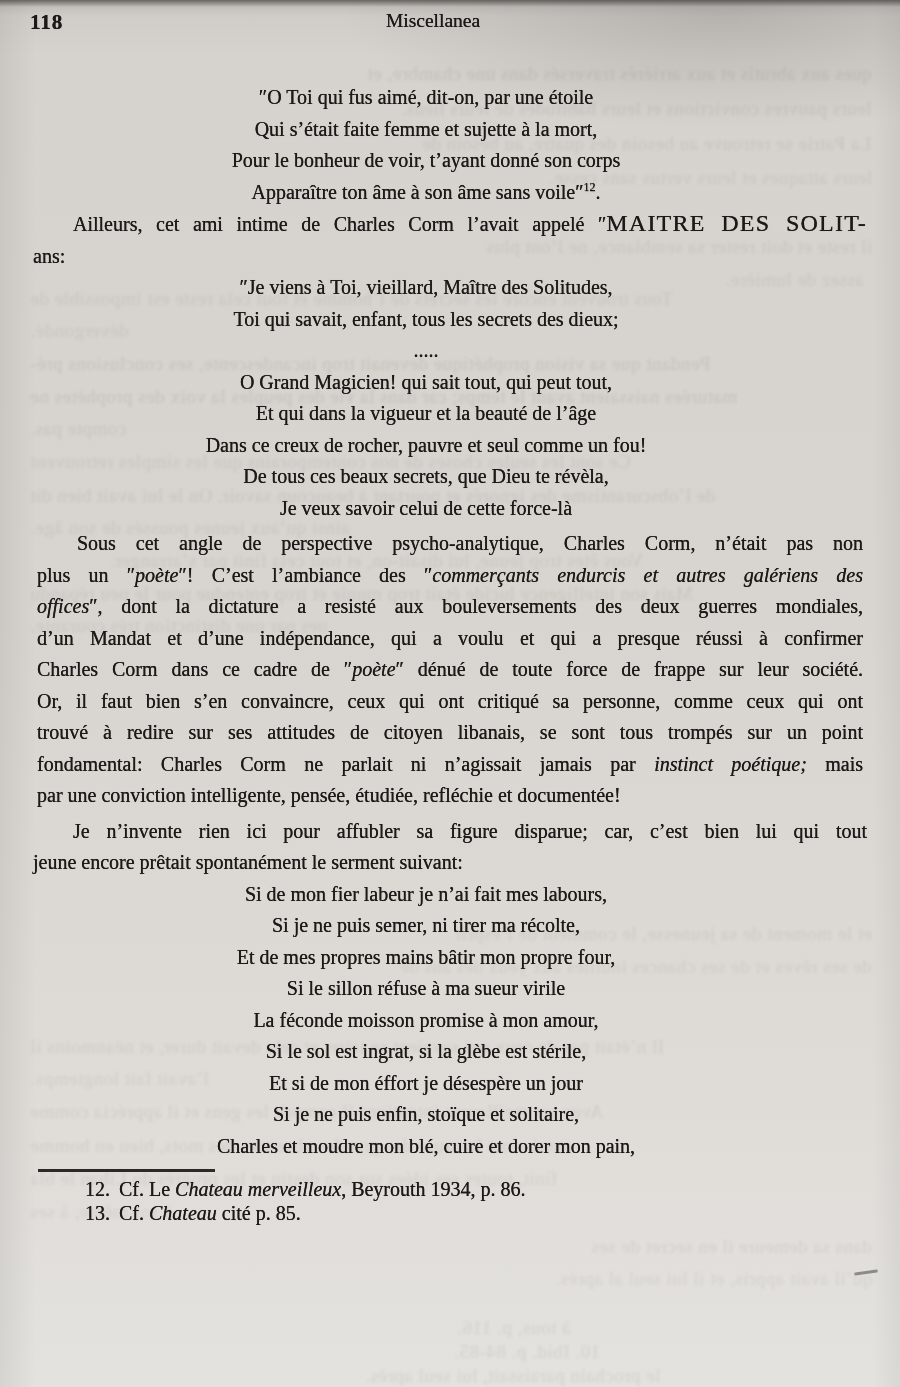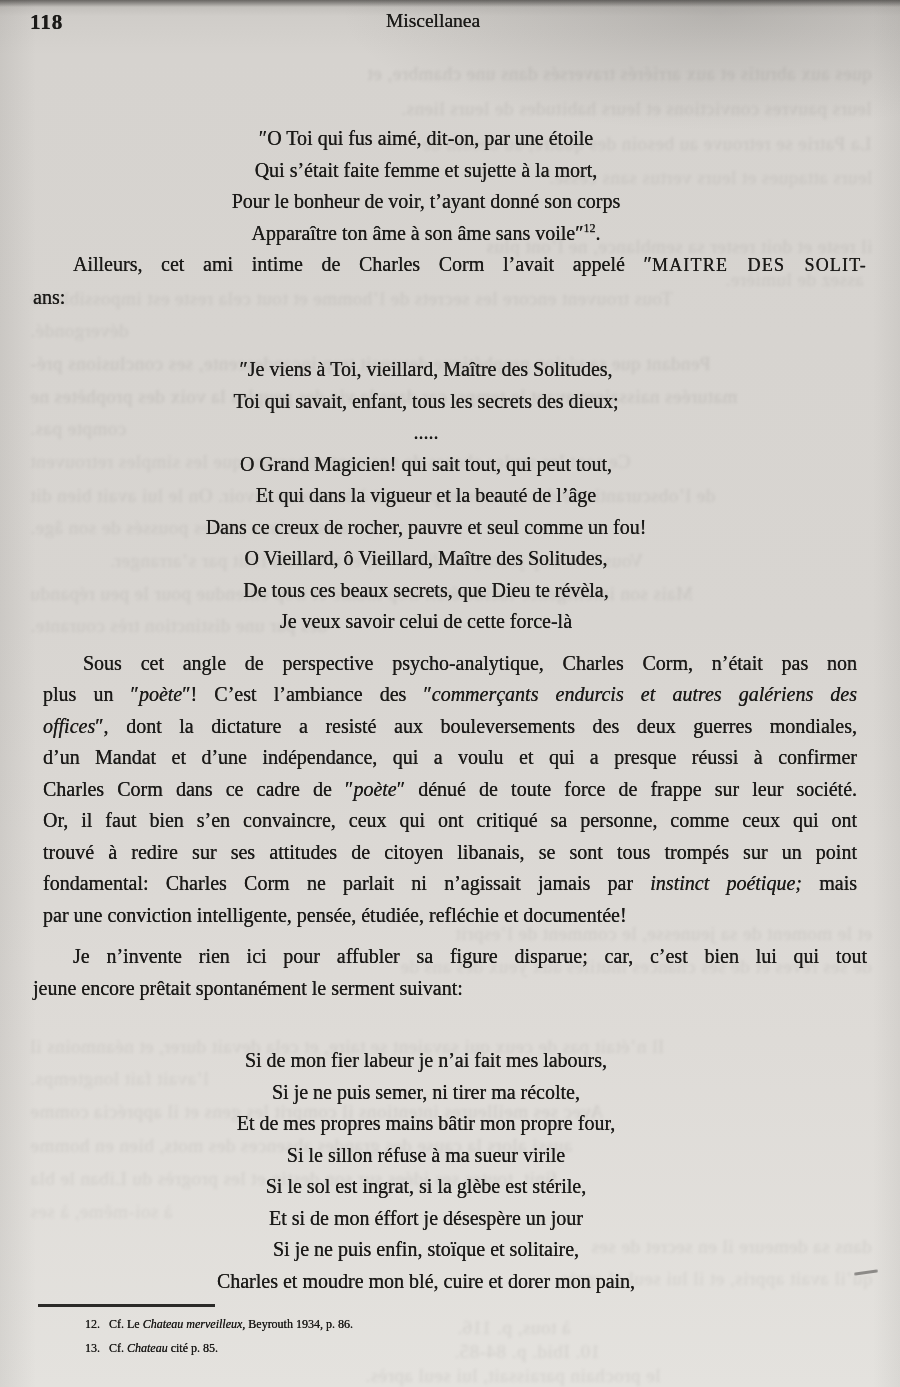--- a/index.html
+++ b/index.html
@@ -19,30 +19,30 @@
       linear-gradient(90deg,rgba(90,88,85,.10),rgba(90,88,85,0) 4%),
       linear-gradient(270deg,rgba(90,88,85,.08),rgba(90,88,85,0) 3%);
   }
   .scan-top-edge{position:absolute;top:0;left:0;right:0;height:7px;
     background:linear-gradient(180deg,rgba(38,36,34,.55),rgba(38,36,34,0));}
   .ink{text-shadow:0 0 .5px rgba(27,26,24,.85),.2px .2px .7px rgba(27,26,24,.3);}
   .page-header{position:absolute;top:10px;left:0;right:0;height:30px;}
   .page-num{position:absolute;left:30px;top:0;font-size:21px;font-weight:700;letter-spacing:1px;}
   .running-title{position:absolute;left:0;right:0;text-align:center;transform:translateX(-17px);font-size:19.5px;}
   .col{position:absolute;left:33px;right:33px;top:82px;font-size:20px;line-height:31.5px;}
-  .poem{text-align:center;padding-right:48px;margin-top:41px;}
+  .poem{text-align:center;padding-right:48px;}
   .pline{white-space:nowrap;}
   .jline{text-align:justify;text-align-last:justify;}
   .jline.last{text-align-last:left;}
   .indent{text-indent:40px;}
   .it{font-style:italic;}
-  .caps{letter-spacing:1.2px;font-size:18px;}
+  .caps{letter-spacing:1.2px;font-size:24px;}
   sup{font-size:12px;line-height:0;vertical-align:super;letter-spacing:0;}
   .fnrule{width:177px;height:3px;background:#2b2a28;margin:7px 0 0 5px;}
-  .footnotes{margin-top:5px;font-size:12px;line-height:24px;}
+  .footnotes{margin-top:5px;font-size:20px;line-height:24px;}
   .fn{margin-left:52px;}
   .fn .num{margin-right:9px;}
   
   .bleed-layer{position:absolute;inset:0;pointer-events:none;}
   .bleed{
     position:absolute;
     font-size:19px;line-height:20px;white-space:nowrap;max-width:840px;overflow:hidden;
     color:#7d7a76;letter-spacing:.5px;
     transform:scaleX(-1);
     filter:blur(1.4px);
@@ -112,26 +112,25 @@
       <span class="jline last" style="display:block"><span>ans:</span></span>
     </p>
 
     <section class="poem">
       <div class="pline">″Je viens à Toi, vieillard, Maître des Solitudes,</div>
       <div class="pline">Toi qui savait, enfant, tous les secrets des dieux;</div>
       <div class="pline">.....</div>
       <div class="pline">O Grand Magicien! qui sait tout, qui peut tout,</div>
       <div class="pline">Et qui dans la vigueur et la beauté de l’âge</div>
       <div class="pline">Dans ce creux de rocher, pauvre et seul comme un fou!</div>
-      <div class="pline">O Vieillard, ô Vieillard, Maître des Solitudes,</div>
       <div class="pline">De tous ces beaux secrets, que Dieu te révèla,</div>
       <div class="pline">Je veux savoir celui de cette force-là</div>
     </section>
 
-    <p class="jpara" style="margin:10px">
+    <p class="jpara" style="margin:4px">
       <span class="jline indent" style="display:block"><span>Sous cet angle de perspective psycho-analytique, Charles Corm, n’était pas non</span></span>
       <span class="jline" style="display:block"><span>plus un ″</span><span class="it">poète</span><span>″! C’est l’ambiance des ″</span><span class="it">commerçants endurcis et autres galériens des</span></span>
       <span class="jline" style="display:block"><span class="it">offices</span><span>″, dont la dictature a resisté aux bouleversements des deux guerres mondiales,</span></span>
       <span class="jline" style="display:block"><span>d’un Mandat et d’une indépendance, qui a voulu et qui a presque réussi à confirmer</span></span>
       <span class="jline" style="display:block"><span>Charles Corm dans ce cadre de ″</span><span class="it">poète</span><span>″ dénué de toute force de frappe sur leur société.</span></span>
       <span class="jline" style="display:block"><span>Or, il faut bien s’en convaincre, ceux qui ont critiqué sa personne, comme ceux qui ont</span></span>
       <span class="jline" style="display:block"><span>trouvé à redire sur ses attitudes de citoyen libanais, se sont tous trompés sur un point</span></span>
       <span class="jline" style="display:block"><span>fondamental: Charles Corm ne parlait ni n’agissait jamais par </span><span class="it">instinct poétique;</span><span> mais</span></span>
       <span class="jline last" style="display:block"><span>par une conviction intelligente, pensée, étudiée, refléchie et documentée!</span></span>
     </p>
@@ -139,20 +138,21 @@
     <p class="jpara" style="margin:0">
       <span class="jline indent" style="display:block"><span>Je n’invente rien ici pour affubler sa figure disparue; car, c’est bien lui qui tout</span></span>
       <span class="jline last" style="display:block"><span>jeune encore prêtait spontanément le serment suivant:</span></span>
     </p>
 
     <section class="poem">
       <div class="pline">Si de mon fier labeur je n’ai fait mes labours,</div>
       <div class="pline">Si je ne puis semer, ni tirer ma récolte,</div>
       <div class="pline">Et de mes propres mains bâtir mon propre four,</div>
       <div class="pline">Si le sillon réfuse à ma sueur virile</div>
+      <div class="pline">La féconde moisson promise à mon amour,</div>
       <div class="pline">Si le sol est ingrat, si la glèbe est stérile,</div>
       <div class="pline">Et si de mon éffort je désespère un jour</div>
       <div class="pline">Si je ne puis enfin, stoïque et solitaire,</div>
       <div class="pline">Charles et moudre mon blé, cuire et dorer mon pain,</div>
     </section>
 
     <div class="fnrule"></div>
     <div class="footnotes">
       <div class="fn">
         <span class="num">12.</span><span>Cf. Le </span><span class="it">Chateau merveilleux</span><span>, Beyrouth 1934, p. 86.</span>

